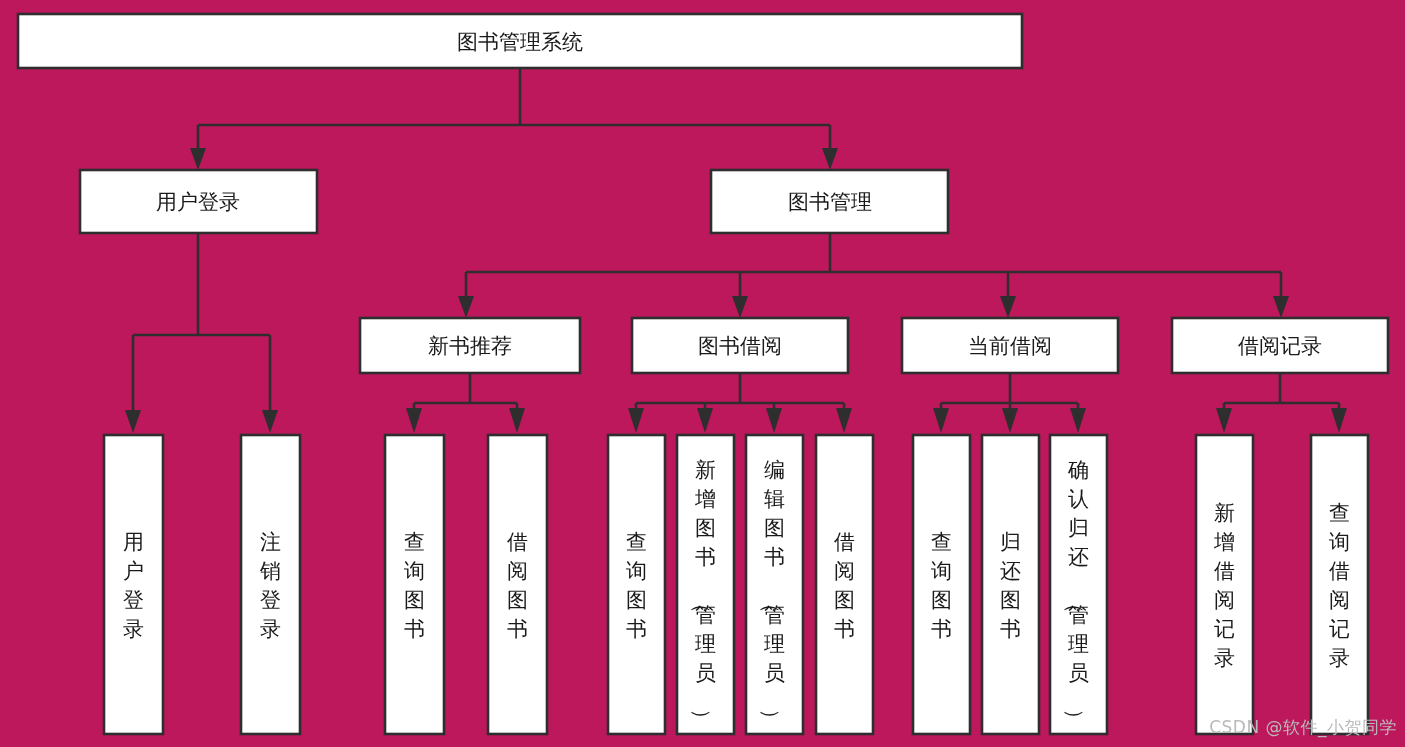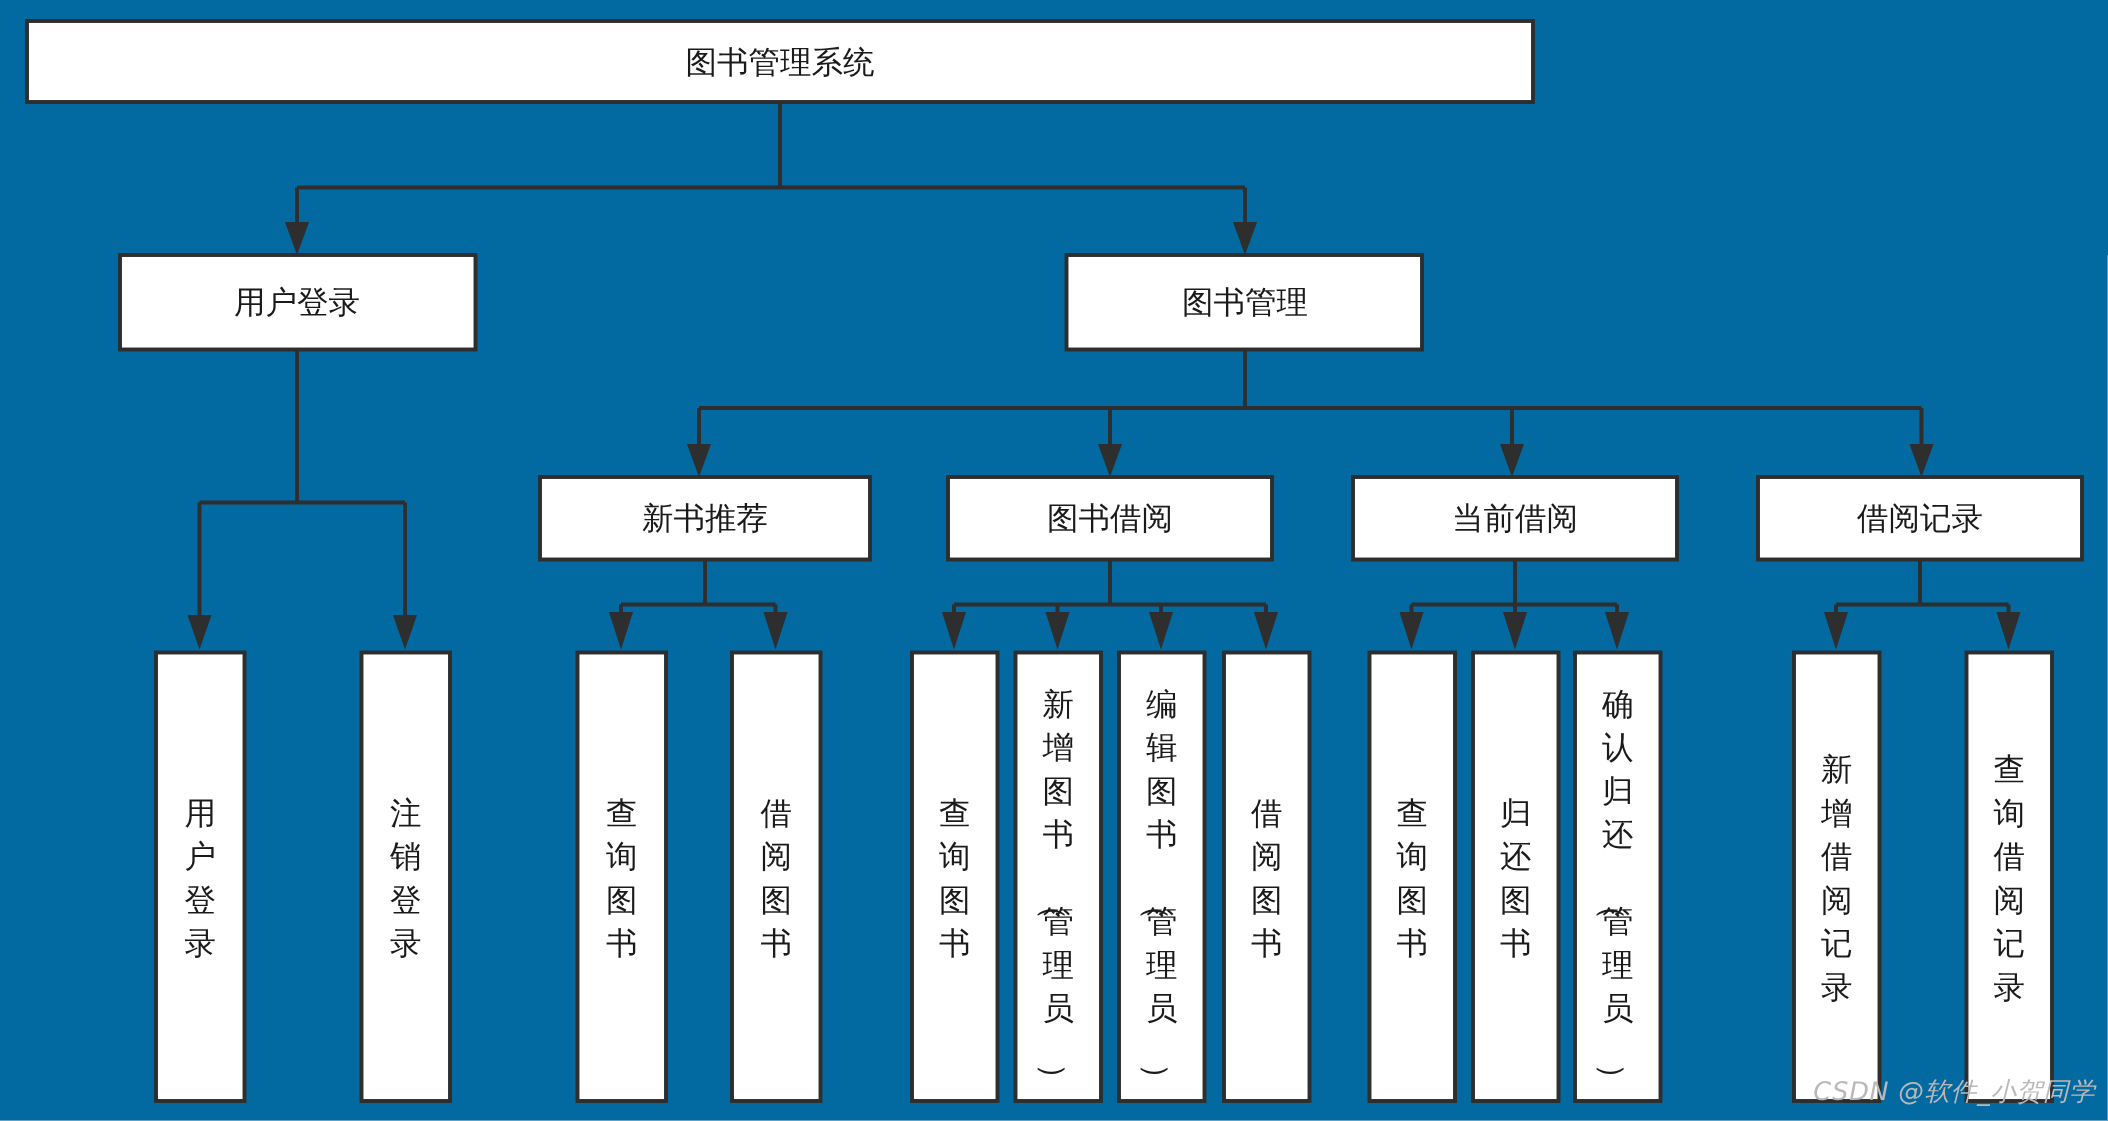--- a/index.html
+++ b/index.html
@@ -10,21 +10,21 @@
   body {
     width: 1405px;
     height: 747px;
     font-family: "DejaVu Sans", "Liberation Sans", sans-serif;
     overflow: hidden;
   }
   #diagram-root {
     position: relative;
     width: 1405px;
     height: 747px;
-    background: #0369a1;
+    background: #be185d;
   }
   svg#diagram-svg {
     position: absolute;
     left: 0;
     top: 0;
     width: 1405px;
     height: 747px;
   }
   .node-box {
     fill: #ffffff;
@@ -57,21 +57,20 @@
   .watermark {
     position: absolute;
     right: 8px;
     bottom: 8px;
     font-family: "DejaVu Sans", "Liberation Sans", sans-serif;
     font-size: 17px;
     color: #b9b9b9;
     letter-spacing: 0.5px;
     white-space: nowrap;
     user-select: none;
-    font-style: italic;
   }
 </style>
 </head>
 <body>
 
 <div id="diagram-root">
 
   <svg id="diagram-svg" viewBox="0 0 1405 747">
 
     <g>

